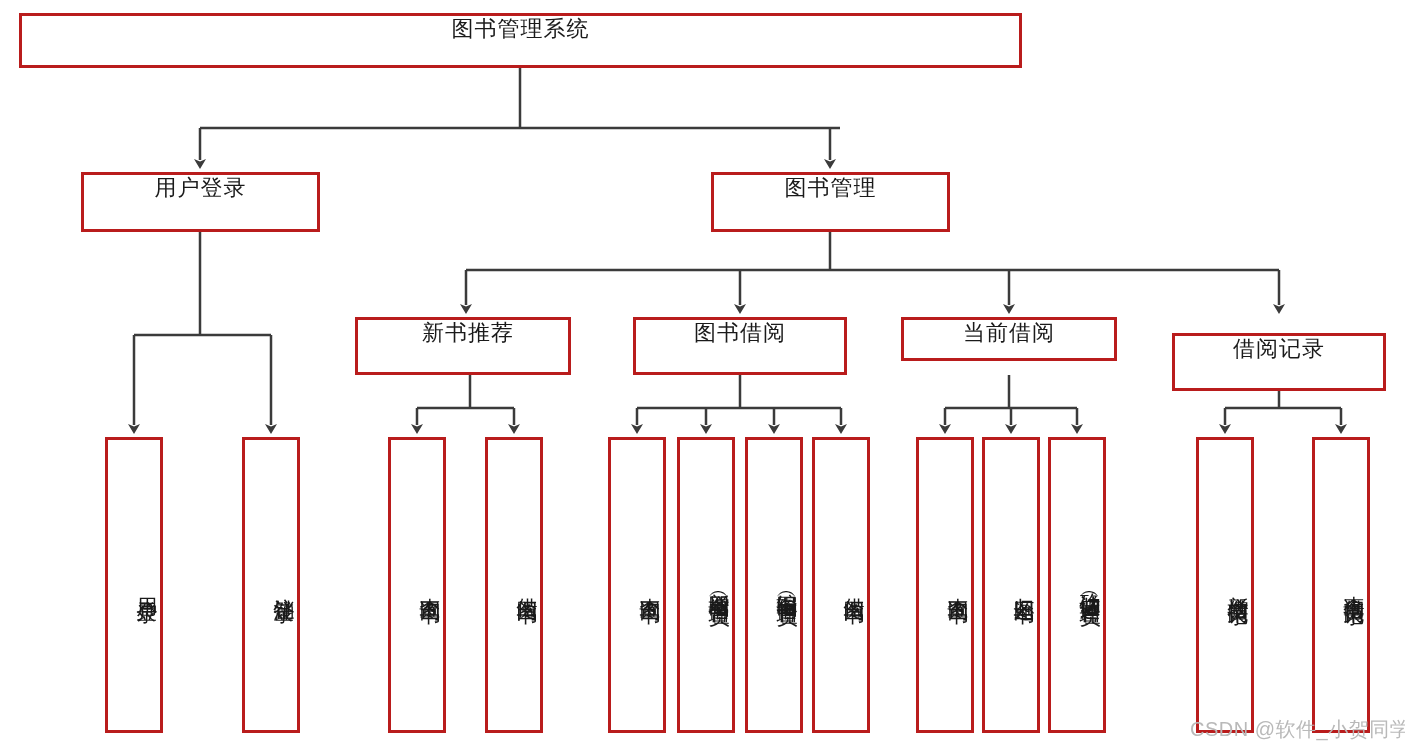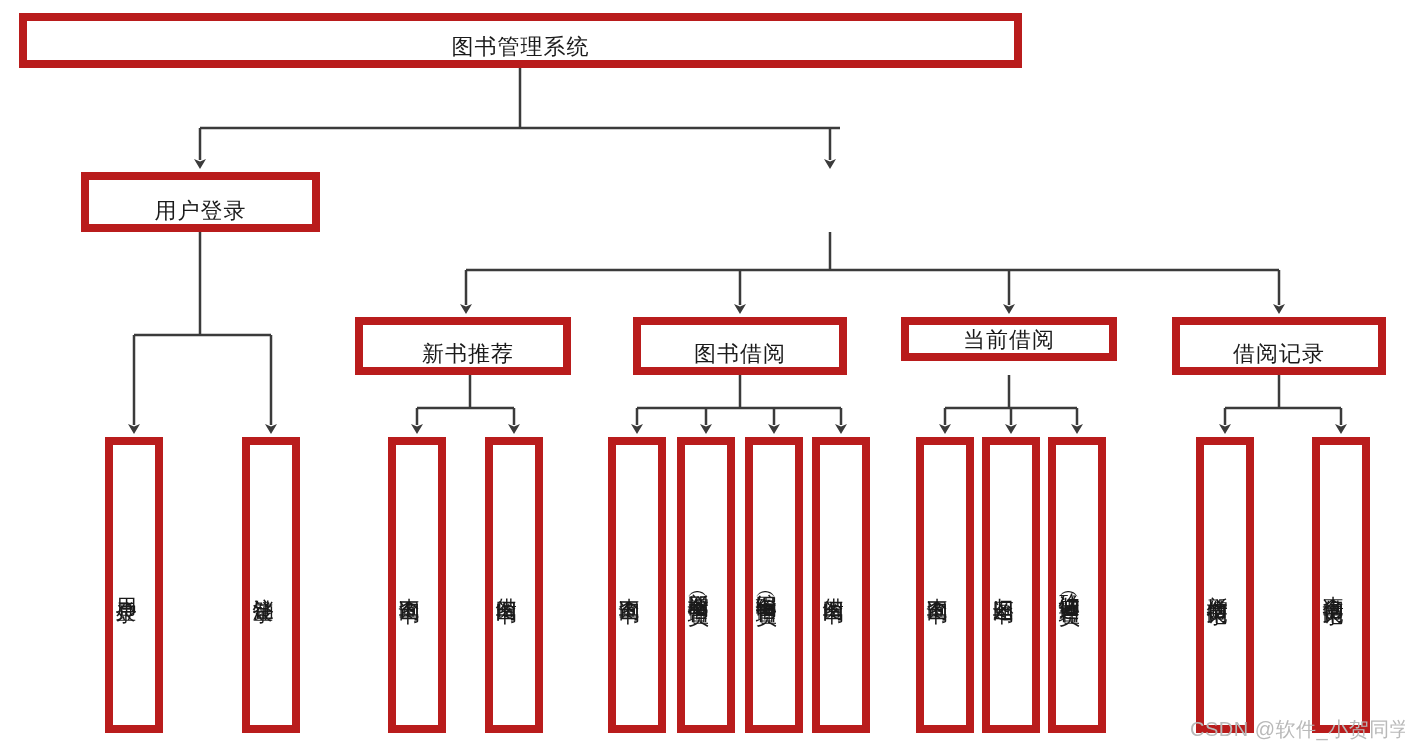--- a/index.html
+++ b/index.html
@@ -22,23 +22,23 @@
     left: 0;
     top: 0;
     width: 1405px;
     height: 747px;
     pointer-events: none;
   }
   .node {
     position: absolute;
     box-sizing: border-box;
     background: #ffffff;
-    border: 8px solid #b91c1c;
+    border: 3px solid #b91c1c;
     display: flex;
-    align-items: flex-end;
+    align-items: flex-start;
     justify-content: center;
     text-align: center;
     color: #1a1a1a;
   }
   .node.h {
     font-size: 22px;
     line-height: 1.2;
     letter-spacing: 1px;
   }
   .node.v {
@@ -117,31 +117,34 @@
     </g>
   </svg>
 
   <div class="node h" style="left:19px; top:13px; width:1003px; height:55px;">
     <span>图书管理系统</span>
   </div>
 
   <div class="node h" style="left:81px; top:172px; width:239px; height:60px;">
     <span>用户登录</span>
   </div>
+  <div class="node h" style="left:711px; top:172px; width:239px; height:60px;">
+    <span>图书管理</span>
+  </div>
 
   <div class="node h" style="left:355px; top:317px; width:216px; height:58px;padding-left:10px;">
     <span>新书推荐</span>
   </div>
   <div class="node h" style="left:633px; top:317px; width:214px; height:58px;">
     <span>图书借阅</span>
   </div>
   <div class="node h" style="left:901px; top:317px; width:216px; height:44px;">
     <span>当前借阅</span>
   </div>
-  <div class="node h" style="left:1172px; top:317px; width:214px; height:58px;">
+  <div class="node h" style="left:1172px; top:333px; width:214px; height:58px;">
     <span>借阅记录</span>
   </div>
 
   <div class="node v" style="left:105px; top:437px; width:58px; height:296px;">
     <span>用户登录</span>
   </div>
   <div class="node v" style="left:242px; top:437px; width:58px; height:296px;">
     <span>注销登录</span>
   </div>
 

